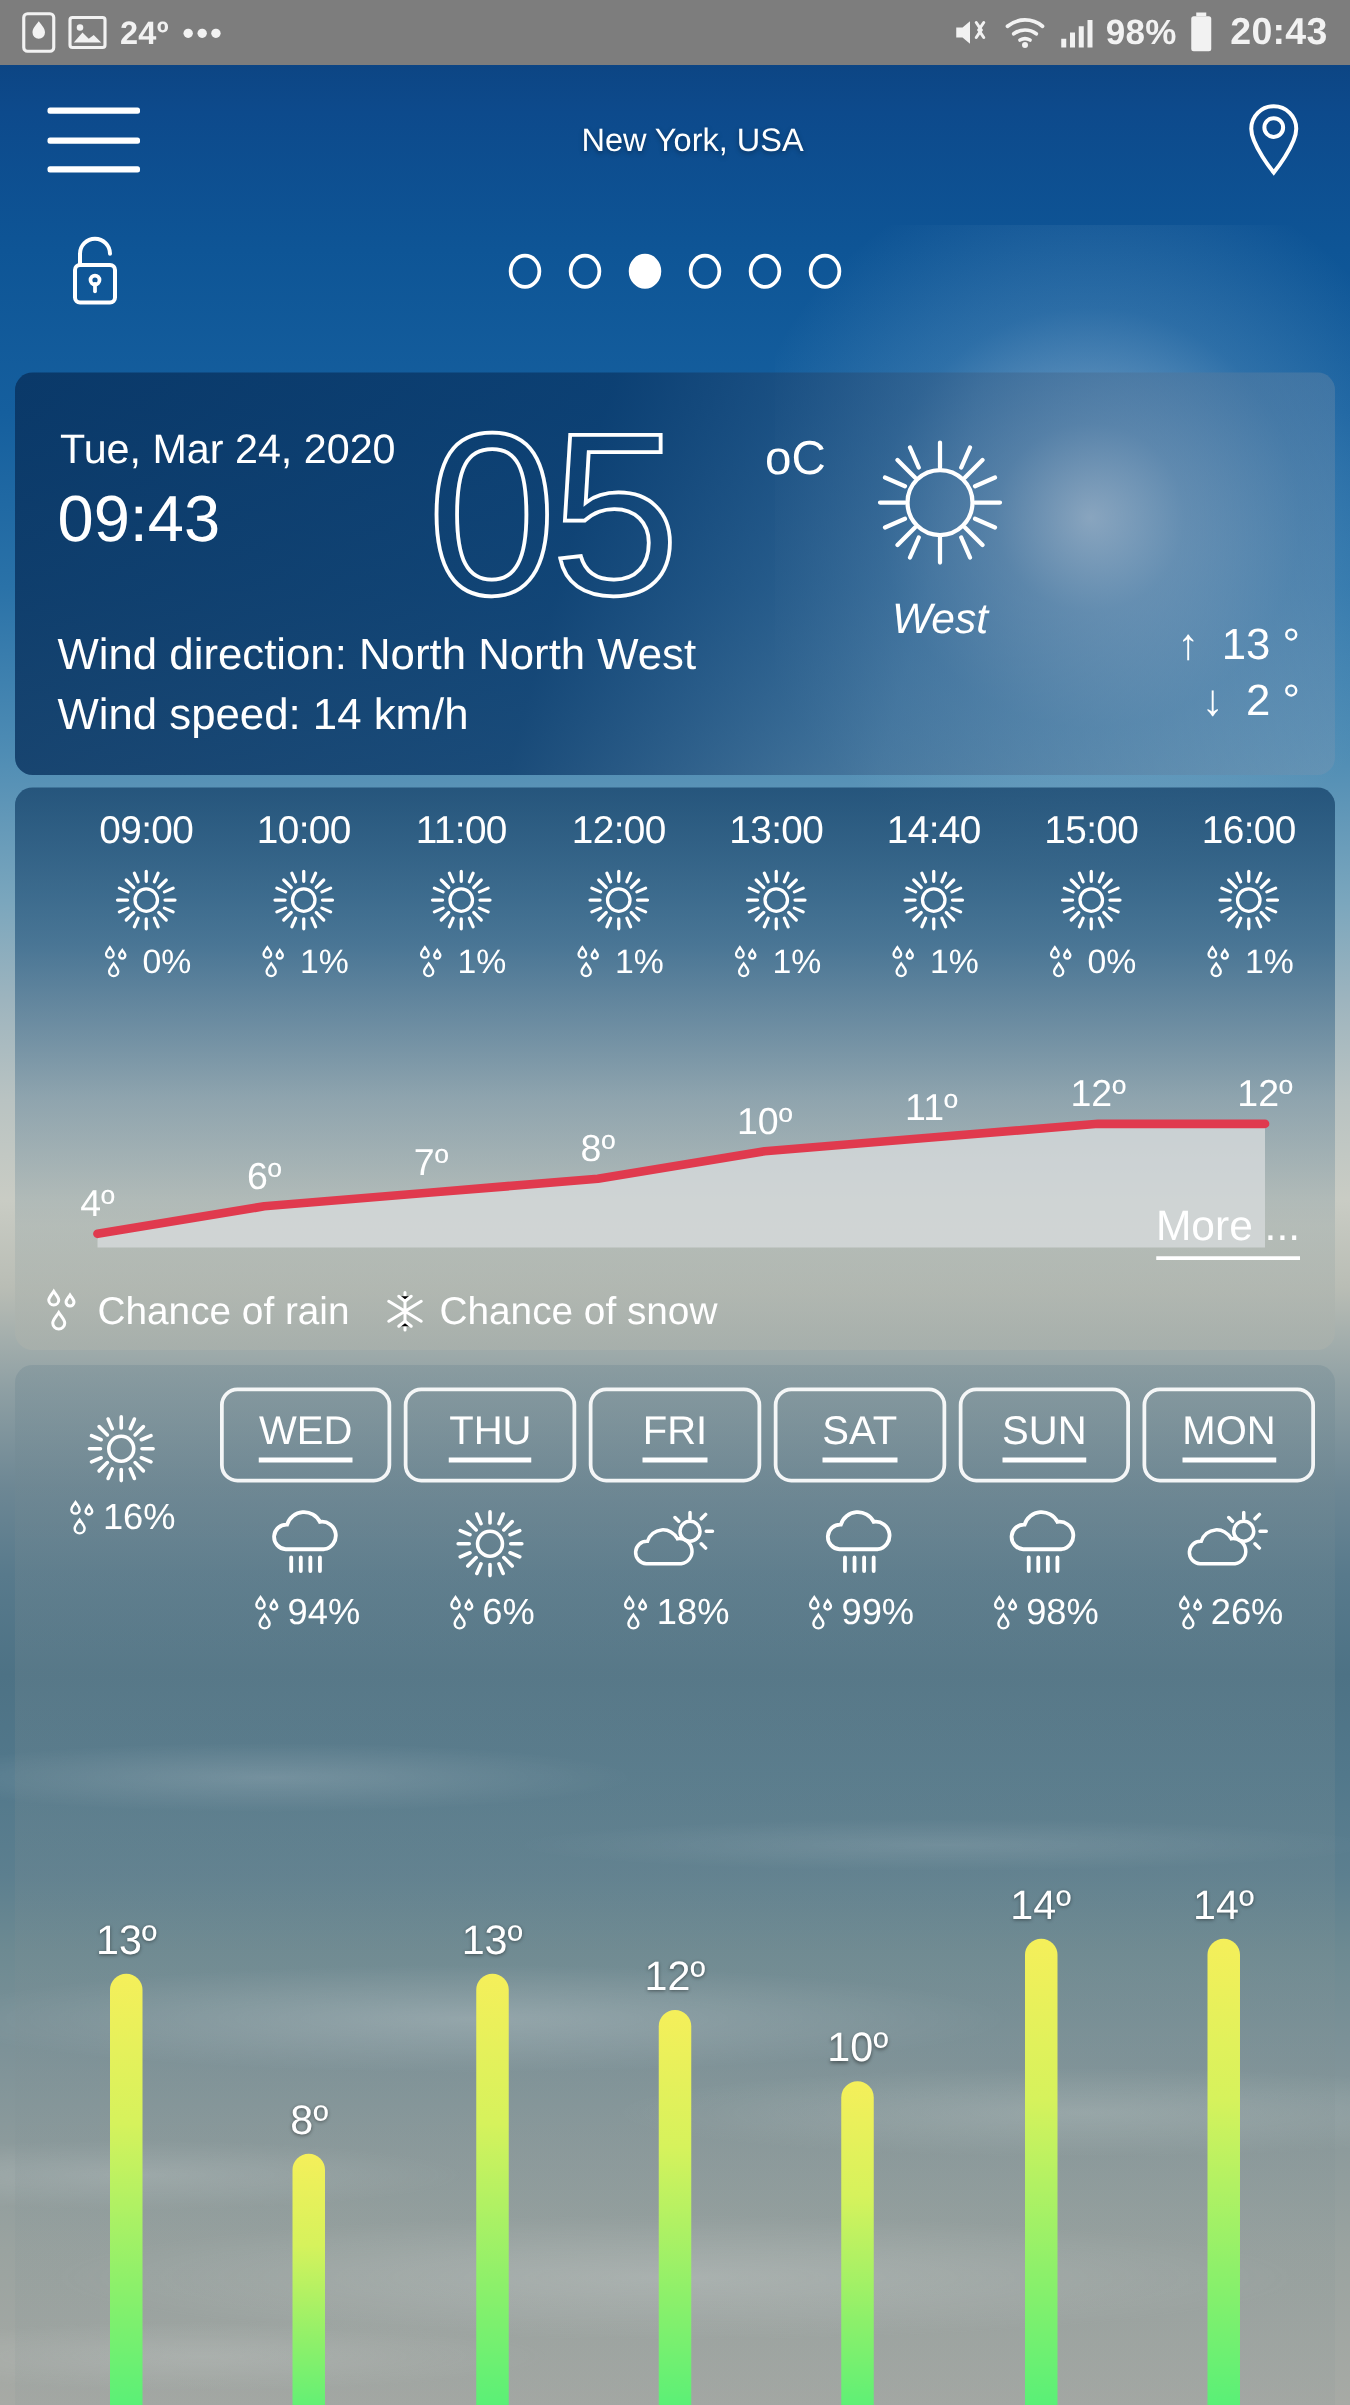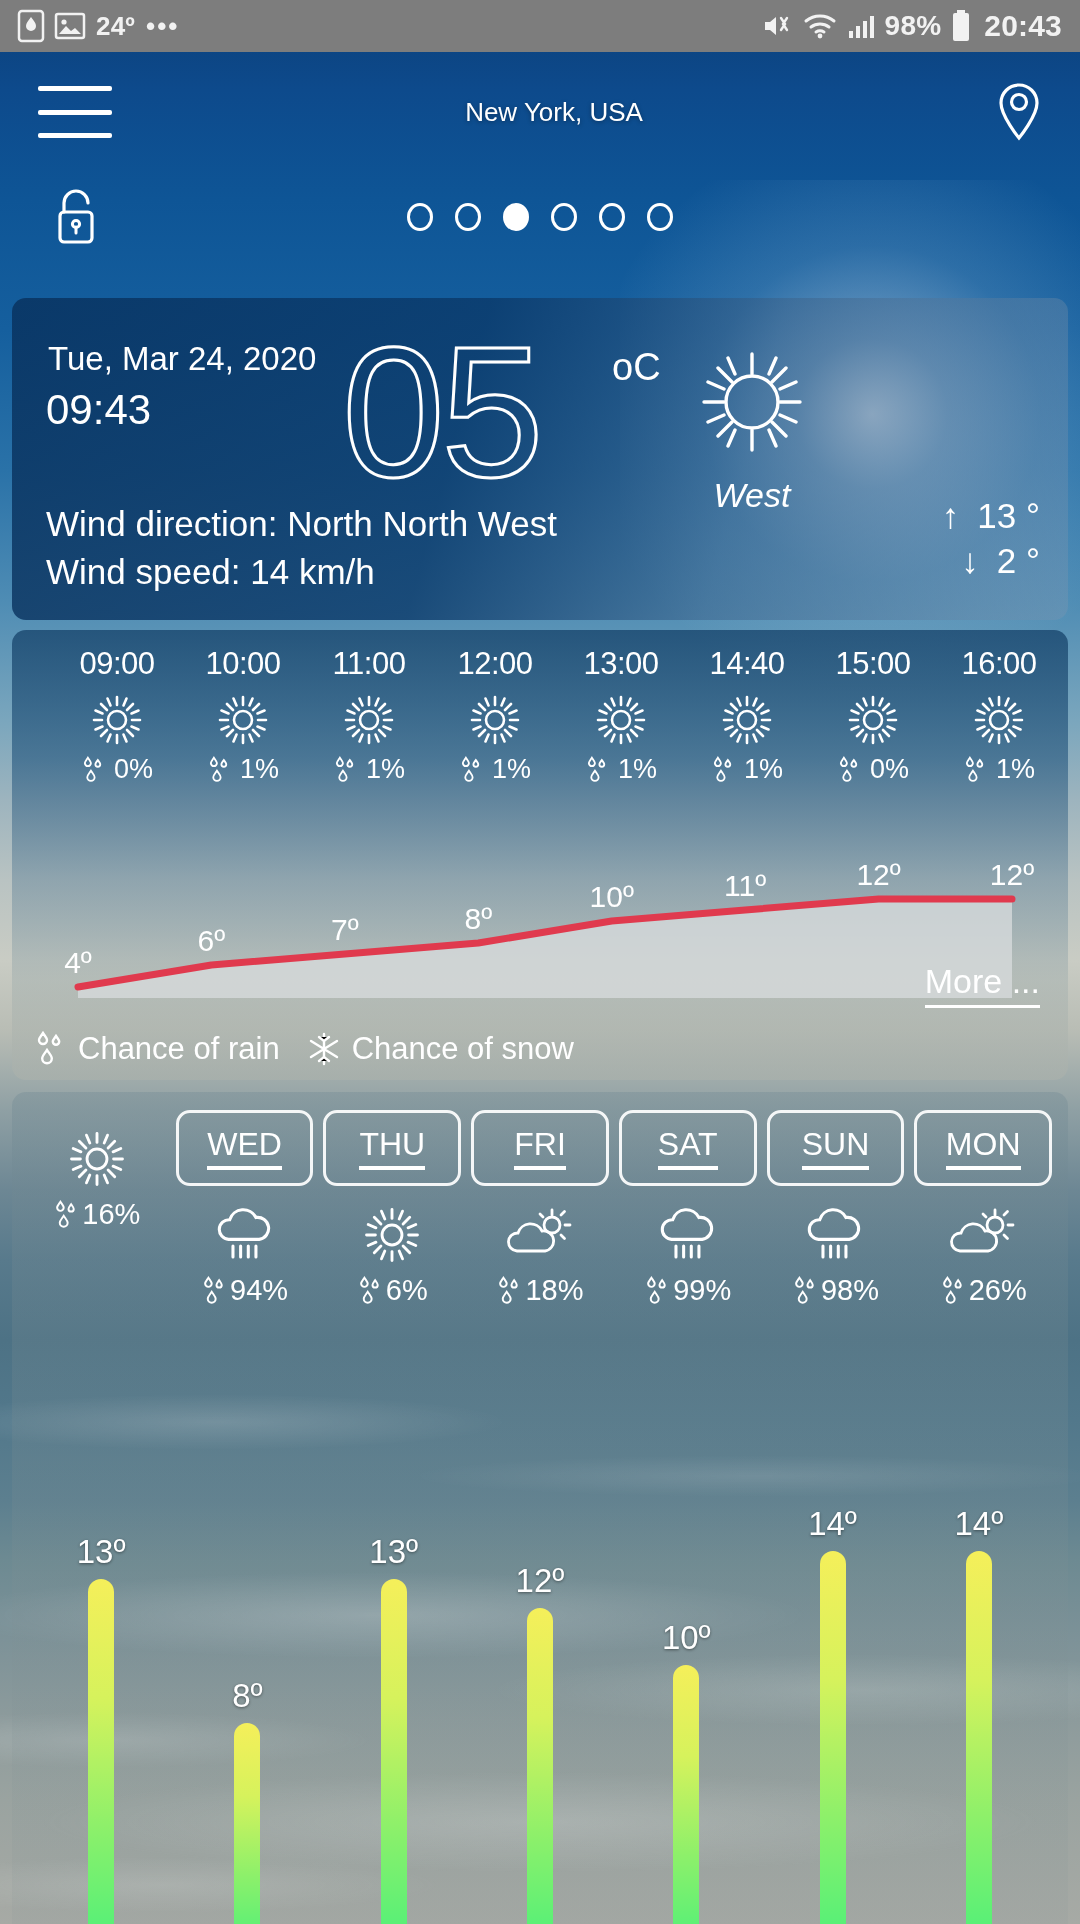--- a/index.html
+++ b/index.html
@@ -95,21 +95,21 @@
     border-radius:14px; overflow:hidden;margin-top:36px;
   }
 
   
   #current-card {
     top:262px; height:322px;
     background: linear-gradient(105deg, rgba(8,48,92,.80) 0%, rgba(10,56,104,.78) 42%, rgba(60,100,140,.55) 68%, rgba(120,150,178,.40) 100%);
     color:#fff;
   }
   .cur-date { position:absolute; left:36px; top:42px; font-size:33px; }
-  .cur-time { position:absolute; left:34px; top:88px; font-size:42px; font-weight:400; }
+  .cur-time { position:absolute; left:34px; top:88px; font-size:52px; font-weight:400; }
   .bigtemp {
     position:absolute; left:330px; top:22px;
     font-size:185px; line-height:1;
     color: transparent;
     -webkit-text-stroke: 3px #ffffff;
     font-weight: 300;
     letter-spacing: -4px;
   }
   .unit { position:absolute; left:600px; top:48px; font-size:38px; }
   .cond-label { position:absolute; left:640px; top:178px; width:200px; text-align:center;

